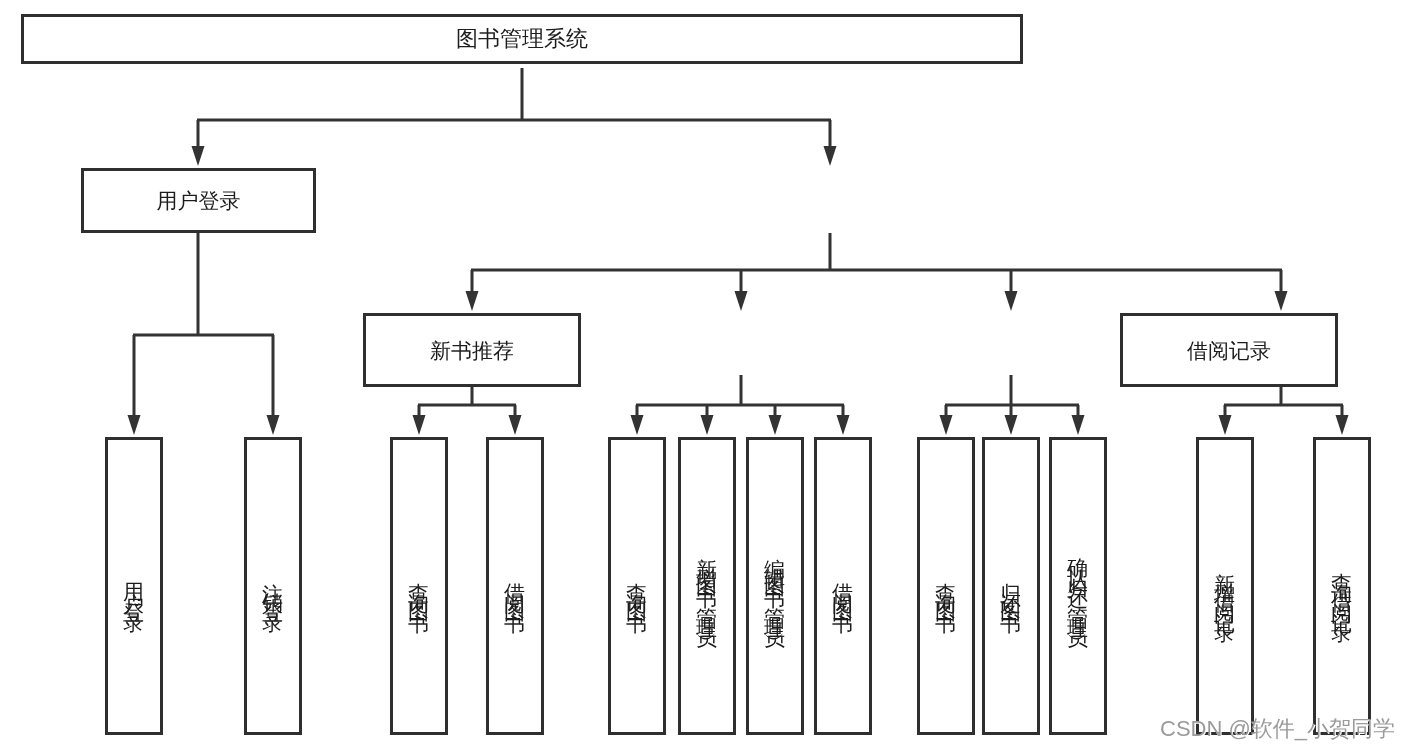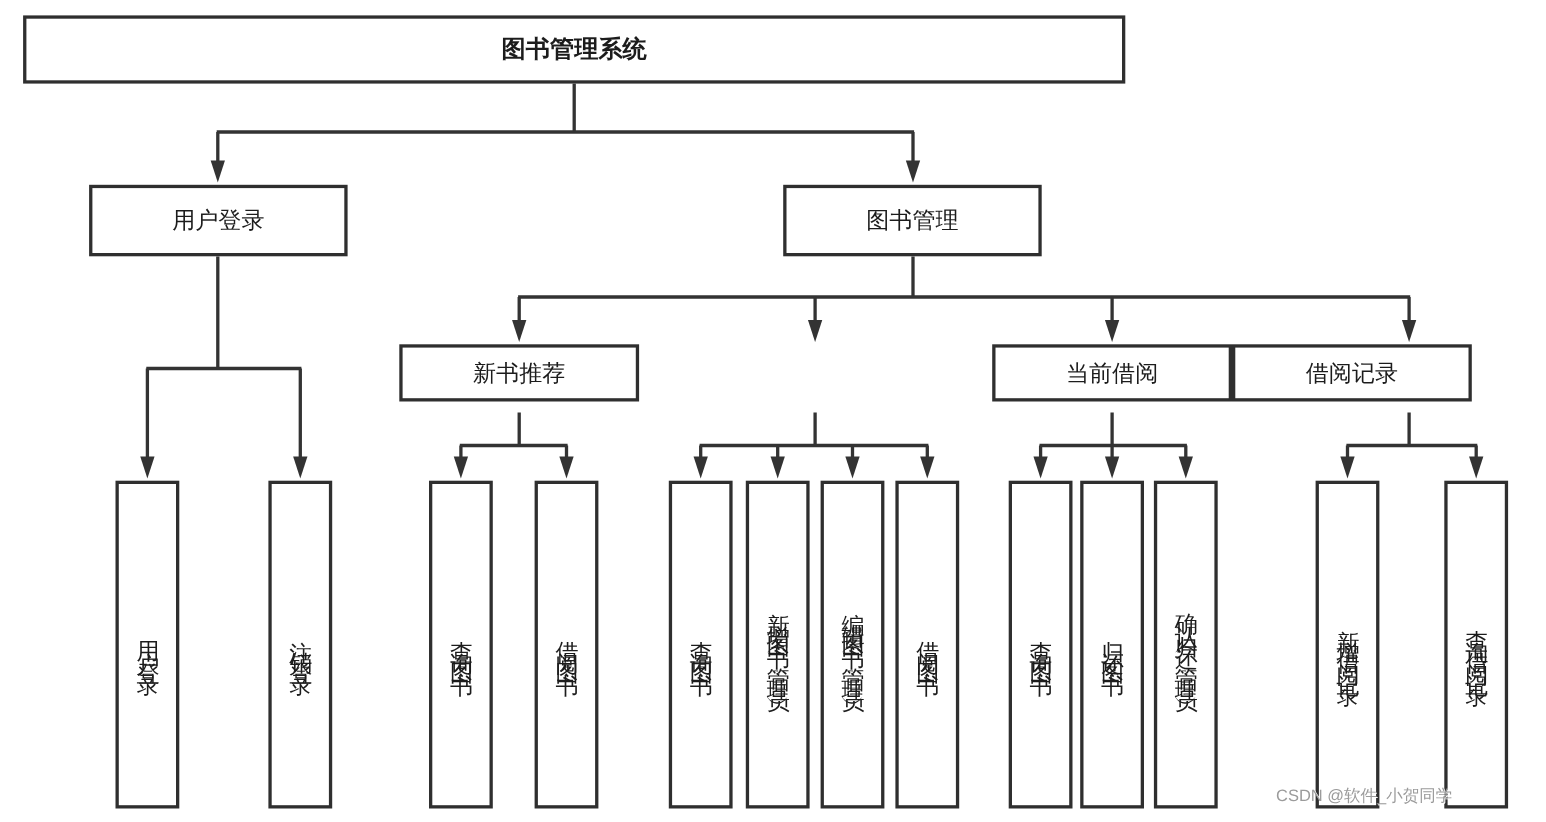--- a/index.html
+++ b/index.html
@@ -22,37 +22,37 @@
     border: 3px solid #2f2f2f;
     box-sizing: border-box;
     display: flex;
     align-items: center;
     justify-content: center;
     color: #1c1c1c;
     font-size: 21px;
     line-height: 1;
     white-space: nowrap;
   }
-  .root  { left: 21px;  top: 14px;  width: 1002px; height: 62px; font-size: 22px; font-weight: bold; }
+  .root  { left: 21px;  top: 14px;  width: 1002px; height: 50px; font-size: 22px; }
   .lvl2  { top: 168px; width: 235px; height: 65px; }
-  .lvl3  { top: 313px; width: 218px; height: 52px; }
+  .lvl3  { top: 313px; width: 218px; height: 74px; }
   .leaf  { top: 437px; width: 58px;  height: 298px; }
   .vtext {
     writing-mode: vertical-rl;
     text-orientation: mixed;
     letter-spacing: 10px;
     font-size: 21px;
     line-height: 1;
     color: #1c1c1c;
   }
   .watermark {
     position: absolute;
     left: 1160px;
     top: 714px;
-    font-size: 15px;
+    font-size: 22px;
     color: #9b9b9b;
     text-shadow: 1px 1px 0 #ffffff;
     white-space: nowrap;
     z-index: 5;
     text-align: center;
   }
 </style>
 </head>
 <body>
 
@@ -93,24 +93,22 @@
       <polygon points="1004.5,415 1017.5,415 1011,435"></polygon>
       <polygon points="1071.5,415 1084.5,415 1078,435"></polygon>
       <polygon points="1218.5,415 1231.5,415 1225,435"></polygon>
       <polygon points="1335.5,415 1348.5,415 1342,435"></polygon>
     </g>
   </svg>
 
   <div class="node root">图书管理系统</div>
 
   <div class="node lvl2" style="left:81px">用户登录</div>
-  <div class="node lvl2" style="left:712px">图书管理</div>
 
   <div class="node lvl3" style="left:363px">新书推荐</div>
-  <div class="node lvl3" style="left:902px">当前借阅</div>
   <div class="node lvl3" style="left:1120px">借阅记录</div>
 
   <div class="node leaf" style="left:105px">
       <span class="vtext">用户登录</span>
     </div>
   <div class="node leaf" style="left:244px">
       <span class="vtext">注销登录</span>
     </div>
 
   <div class="node leaf" style="left:390px">

